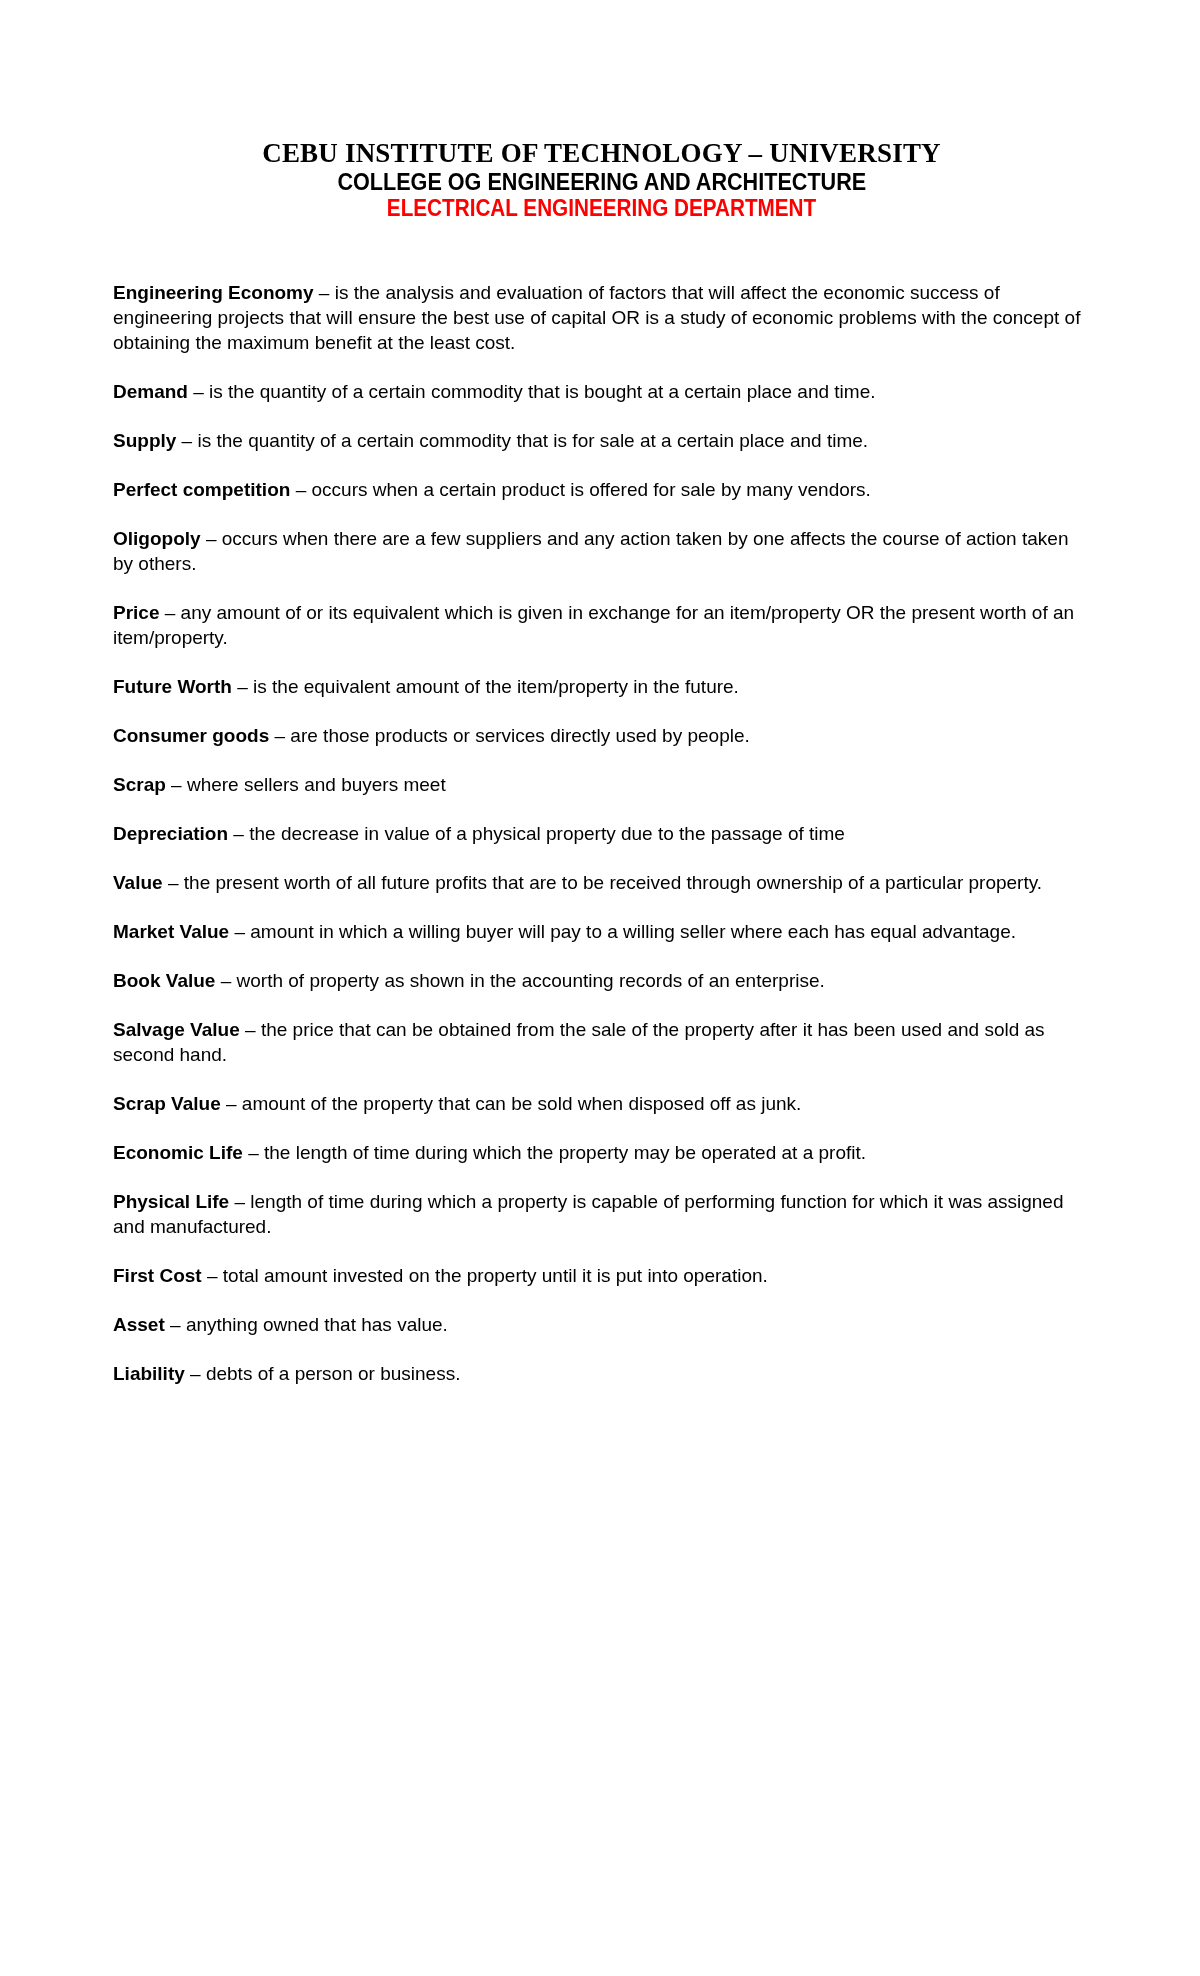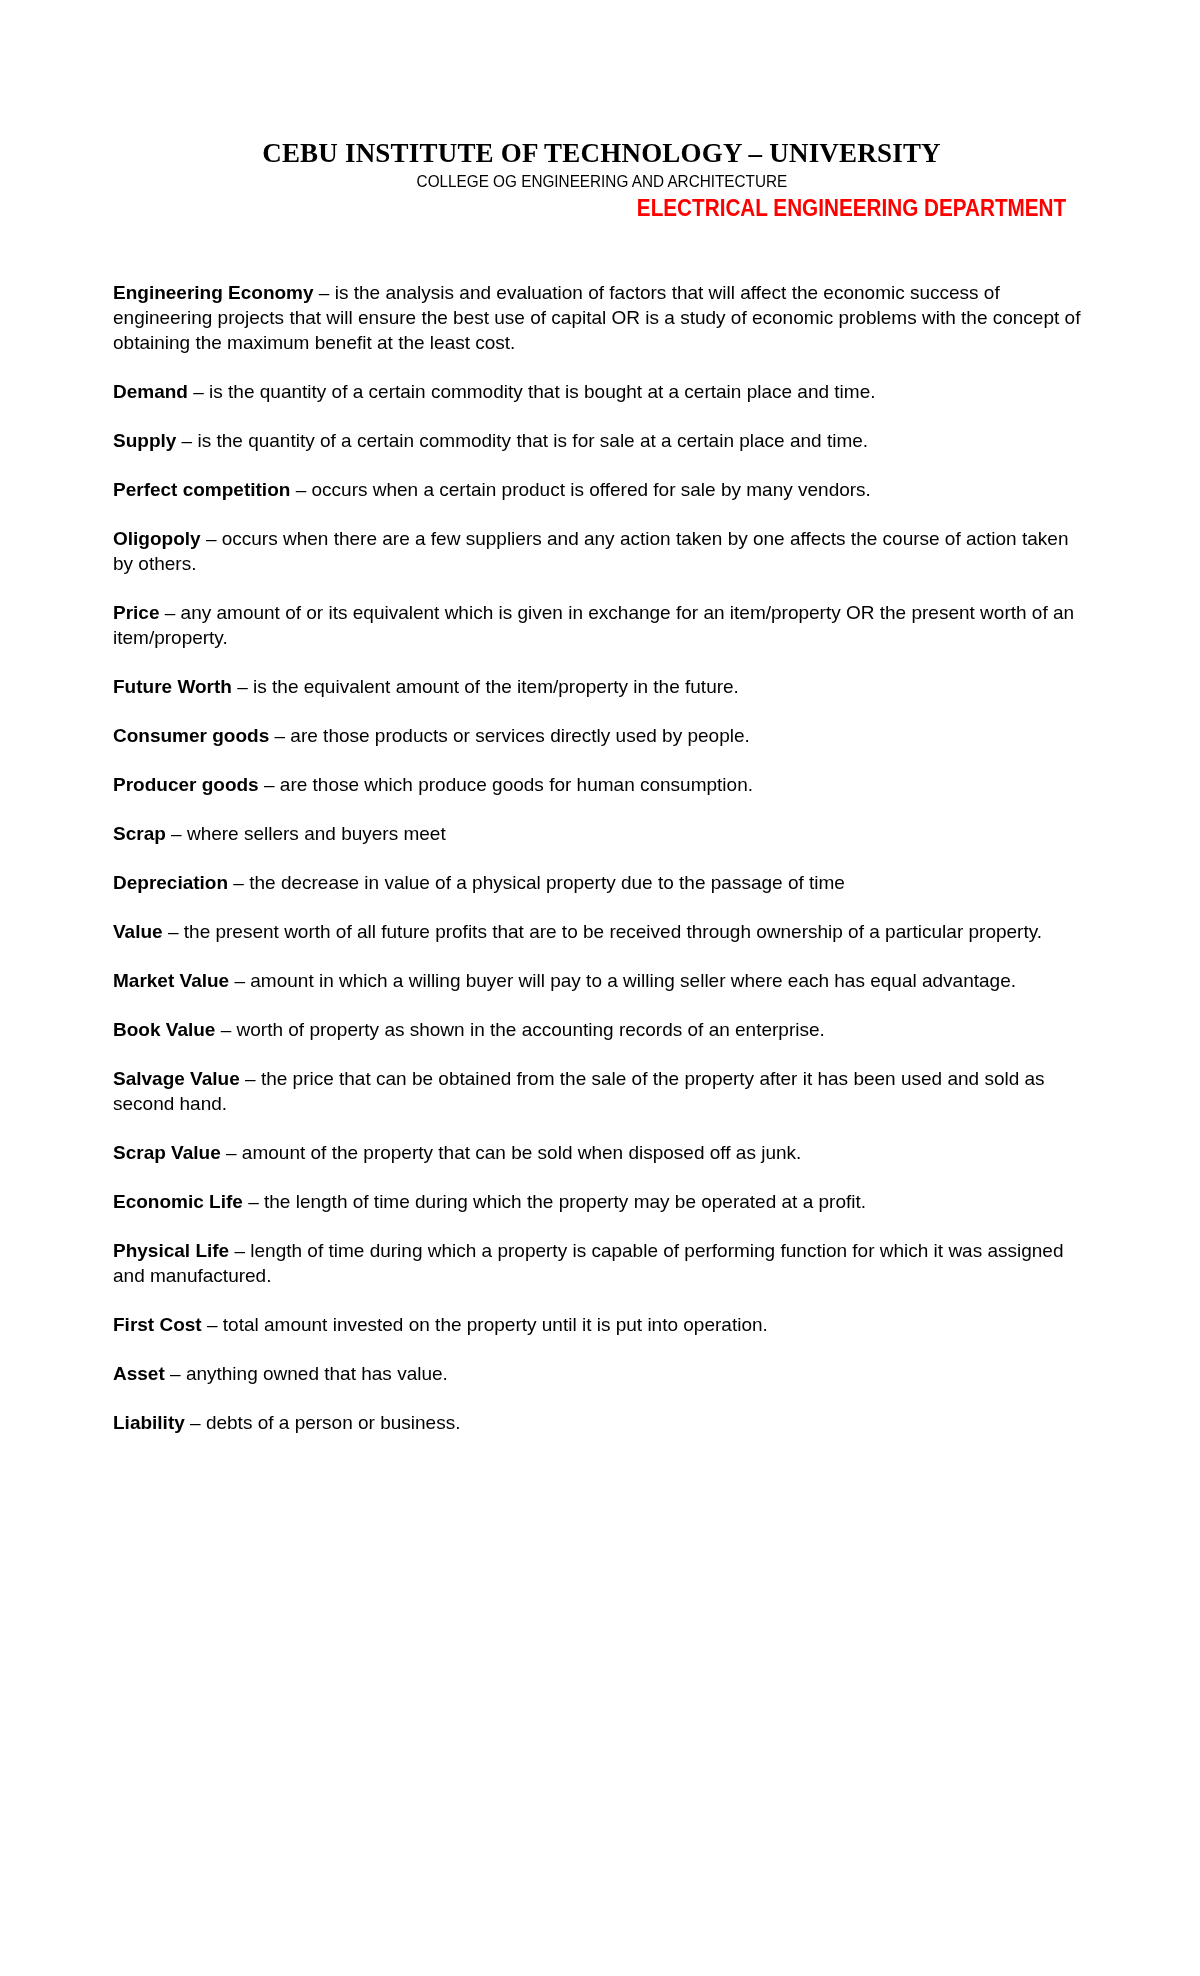--- a/index.html
+++ b/index.html
@@ -24,29 +24,28 @@
   }
   .doc-title {
     font-family: "Liberation Serif", "DejaVu Serif", serif;
     font-weight: bold;
     font-size: 27px;
     line-height: 30px;
     letter-spacing: 0.2px;
     white-space: nowrap;
   }
   .doc-subtitle {
-    font-size: 17px;
+    font-size: 24px;
     line-height: 27px;
-    font-weight: normal;
+    font-weight: bold;
   }
   .doc-dept {
     font-size: 23px;
     line-height: 27px;
     font-weight: bold;
-    text-align: right;
   }
   .condensed {
     display: inline-block;
     transform: scaleX(0.9);
     transform-origin: center;
     white-space: nowrap;
   }
   .definitions {
     max-width: 982px;
   }
@@ -90,21 +89,20 @@
 
     <p><span class="term">Oligopoly</span><span class="sep"> – </span><span class="def">occurs when there are a few suppliers and any action taken by one affects the course of action taken by others.</span></p>
 
     <p><span class="term">Price</span><span class="sep"> – </span><span class="def">any amount of or its equivalent which is given in exchange for an item/property OR the present worth of an item/property.</span></p>
 
 
     <p><span class="term">Future Worth</span><span class="sep"> – </span><span class="def">is the equivalent amount of the item/property in the future.</span></p>
 
     <p><span class="term">Consumer goods</span><span class="sep"> – </span><span class="def">are those products or services directly used by people.</span></p>
 
-    <p><span class="term">Producer goods</span><span class="sep"> – </span><span class="def">are those which produce goods for human consumption.</span></p>
 
     <p><span class="term">Scrap</span><span class="sep"> – </span><span class="def">where sellers and buyers meet</span></p>
 
     <p><span class="term">Depreciation</span><span class="sep"> – </span><span class="def">the decrease in value of a physical property due to the passage of time</span></p>
 
     <p><span class="term">Value</span><span class="sep"> – </span><span class="def">the present worth of all future profits that are to be received through ownership of a particular property.</span></p>
 
     <p><span class="term">Market Value</span><span class="sep"> – </span><span class="def">amount in which a willing buyer will pay to a willing seller where each has equal advantage.</span></p>
 
     <p><span class="term">Book Value</span><span class="sep"> – </span><span class="def">worth of property as shown in the accounting records of an enterprise.</span></p>

